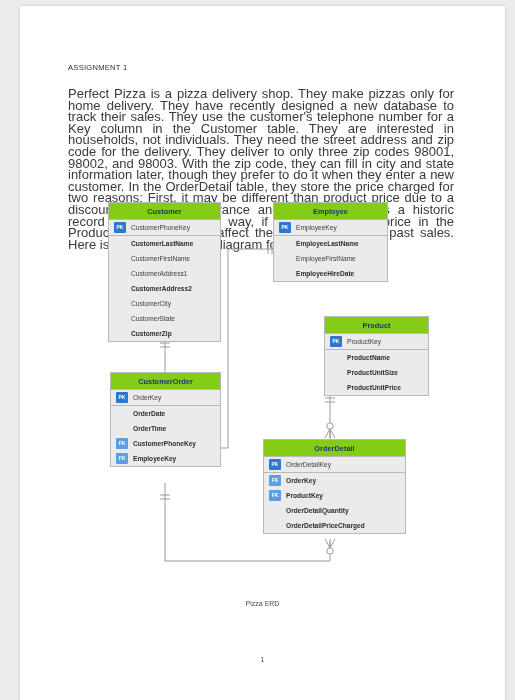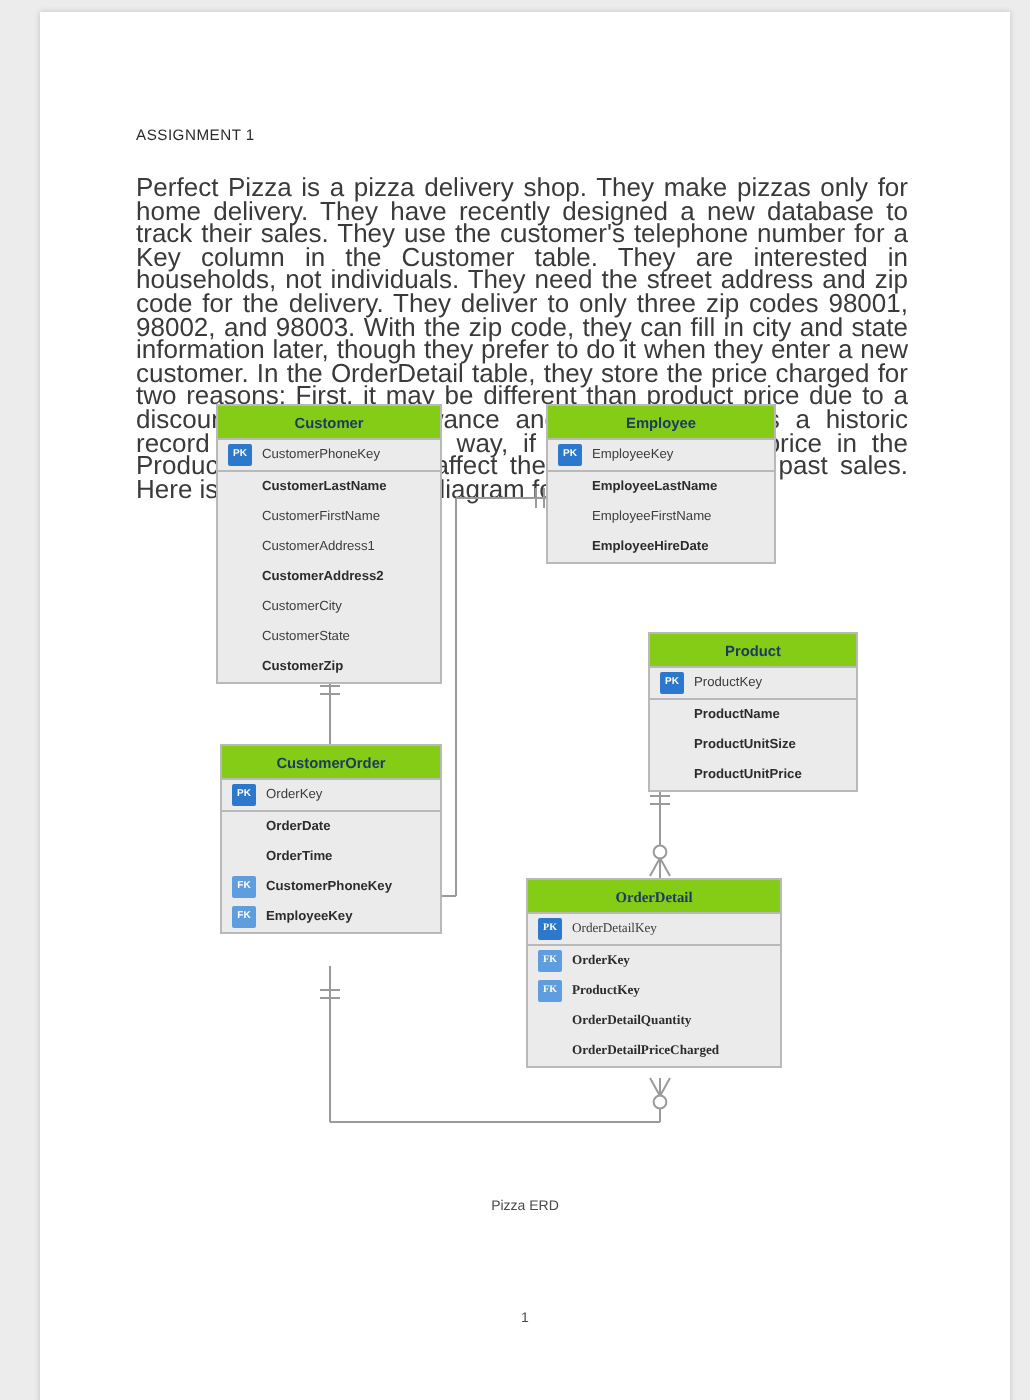--- a/index.html
+++ b/index.html
@@ -244,21 +244,21 @@
             <span class="badge fk">FK</span>
             <span class="fname b">CustomerPhoneKey</span>
           </div>
         <div class="row">
             <span class="badge fk">FK</span>
             <span class="fname b">EmployeeKey</span>
           </div>
       </div>
     </div>
 
-    <div class="tbl" style="left:243px;top:433px;width:128px;font-family:Liberation Serif, serif;">
+    <div class="tbl" style="left:243px;top:433px;width:143px;">
       <div class="hdr">OrderDetail</div>
       <div class="keysec">
         <div class="row">
           <span class="badge">PK</span>
           <span class="fname">OrderDetailKey</span>
         </div>
       </div>
       <div class="fieldsec">
         <div class="row">
             <span class="badge fk">FK</span>

